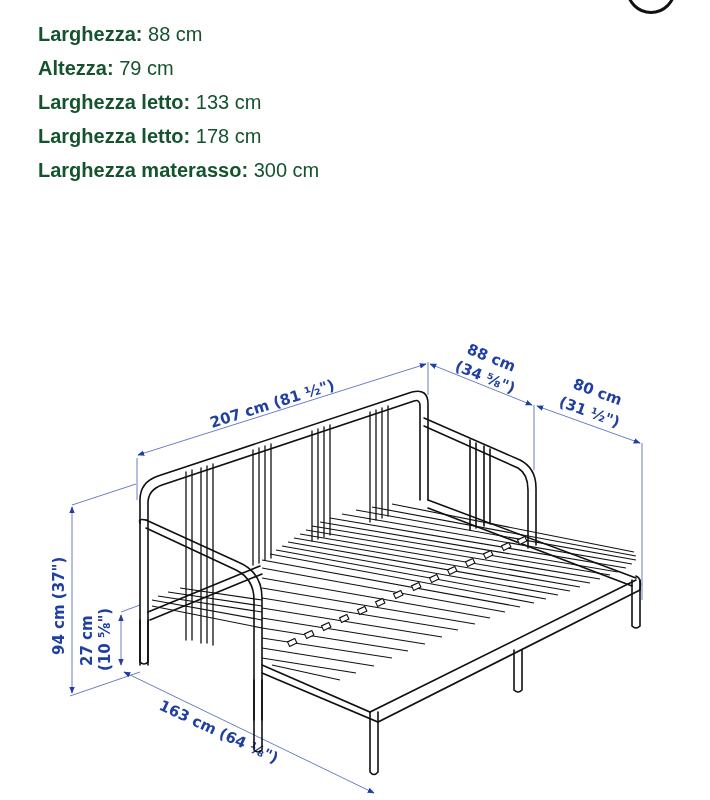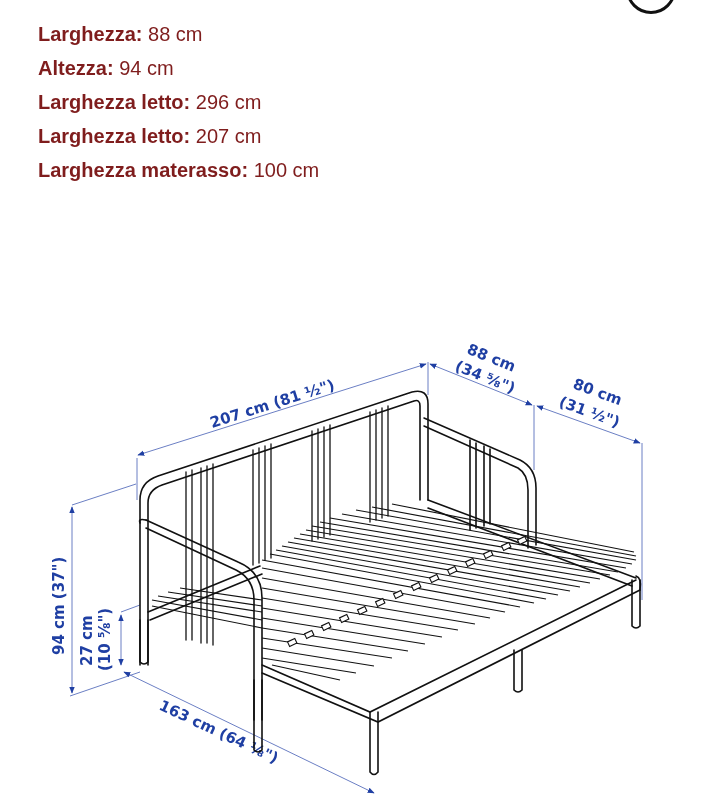--- a/index.html
+++ b/index.html
@@ -10,21 +10,21 @@
     }
     .top-icon {
       position: absolute; left: 626px; top: -36px;
       width: 44px; height: 44px; border: 3px solid #111111; border-radius: 50%;
       background: #ffffff;
     }
     .specs {
       position: absolute; left: 38px; top: 17px; margin: 0; padding: 0; list-style: none;
     }
     .spec-row {
-      font-size: 20px; line-height: 34px; height: 34px; white-space: nowrap; color: #7f1d1d;
+      font-size: 20px; line-height: 34px; height: 34px; white-space: nowrap; color: #14532d;
     }
     .spec-label { font-weight: bold; }
     .diagram {
       position: absolute; left: 0; top: 300px; width: 710px; height: 500px;
     }
     .dim-text {
       font-family: "DejaVu Sans", "Liberation Sans", sans-serif;
       font-weight: bold; font-size: 15px; fill: #1f3fa3;
     }
   </style>
@@ -33,33 +33,33 @@
 
 <div class="top-icon"></div>
 
 <ul class="specs">
   <li class="spec-row">
     <span class="spec-label">Larghezza:</span>
     <span class="spec-value">88 cm</span>
   </li>
   <li class="spec-row">
     <span class="spec-label">Altezza:</span>
-    <span class="spec-value">94 cm</span>
+    <span class="spec-value">79 cm</span>
   </li>
   <li class="spec-row">
     <span class="spec-label">Larghezza letto:</span>
-    <span class="spec-value">296 cm</span>
+    <span class="spec-value">133 cm</span>
   </li>
   <li class="spec-row">
     <span class="spec-label">Larghezza letto:</span>
-    <span class="spec-value">207 cm</span>
+    <span class="spec-value">178 cm</span>
   </li>
   <li class="spec-row">
     <span class="spec-label">Larghezza materasso:</span>
-    <span class="spec-value">100 cm</span>
+    <span class="spec-value">300 cm</span>
   </li>
 </ul>
 
 <svg class="diagram" viewBox="0 300 710 500" width="710" height="500" xmlns="http://www.w3.org/2000/svg">
   <defs>
     <marker id="arr" viewBox="0 0 10 10" refX="9" refY="5" markerWidth="7" markerHeight="7" orient="auto-start-reverse">
       <path d="M0,1 L10,5 L0,9 z" fill="#1f3fa3"></path>
     </marker>
   </defs>
 

